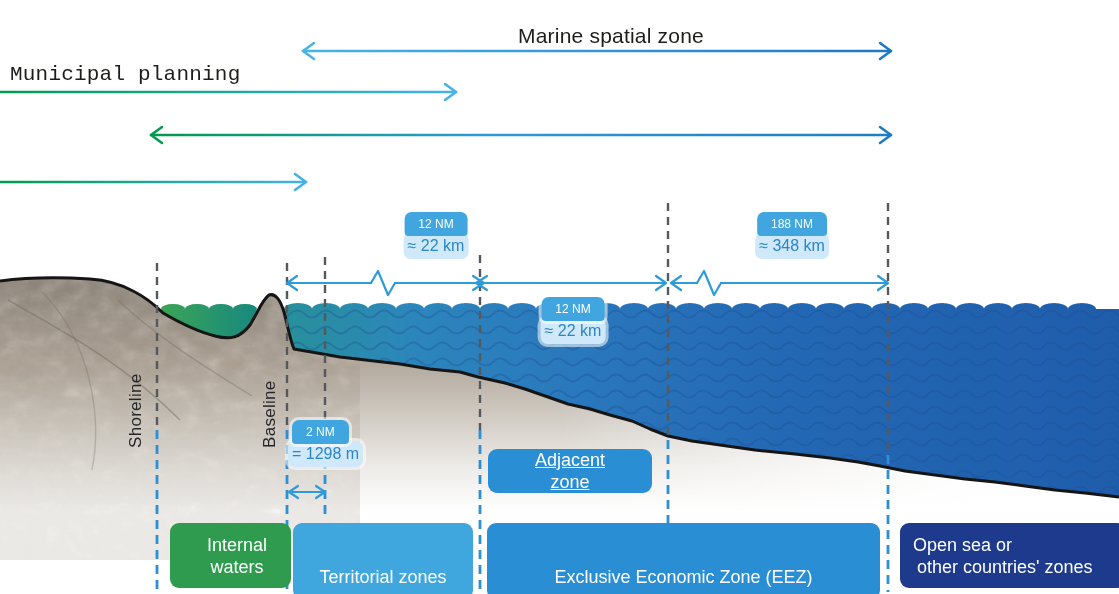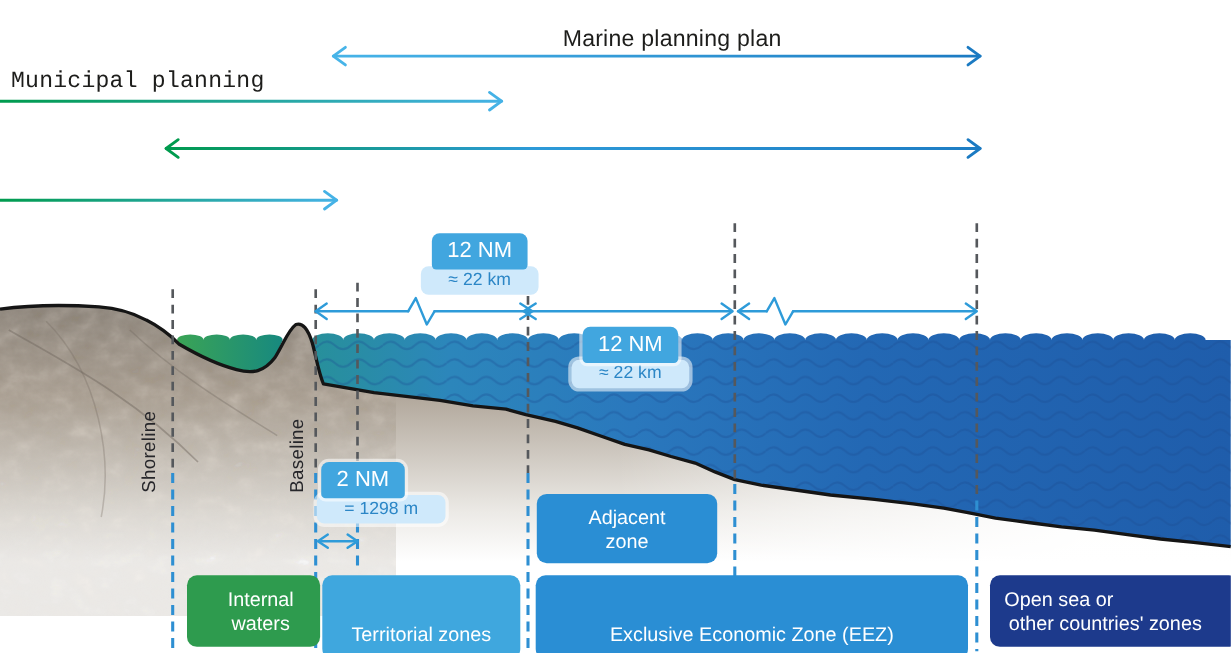--- a/index.html
+++ b/index.html
@@ -13,26 +13,26 @@
   
   .plan-label{
     font-size:21px;color:#1d1d1b;white-space:nowrap;letter-spacing:.2px;
   }
   .centered{transform:translateX(-50%);}
 
   
   .badge{position:absolute;display:flex;flex-direction:column;align-items:center;z-index:2;}
   .badge.left-align{align-items:flex-start;}
   .badge .hd{
-    background:#41a6df;color:#fff;font-size:20px;font-weight:500;
+    background:#41a6df;color:#fff;font-size:12px;font-weight:500;
     padding:5px 14px;border-radius:7px 7px 4px 4px;position:relative;z-index:1;
     white-space:nowrap;
   }
   .badge .bd{
-    background:#cfe9fb;color:#2b86c6;font-size:16px;padding:4px 25px;
+    background:#cfe9fb;color:#2b86c6;font-size:16px;padding:4px 4px;
     border-radius:7px;margin-top:-3px;white-space:nowrap;
   }
   .badge.glow .hd,.badge.glow .bd{box-shadow:0 0 0 3px rgba(255,255,255,.55);}
   .badge.left-align .hd{margin-left:4px;}
 
   
   .vlabel{
     position:absolute;z-index:2;writing-mode:vertical-rl;transform:rotate(180deg);
     font-size:17px;color:#26262a;white-space:nowrap;letter-spacing:.3px;
   }
@@ -182,47 +182,51 @@
 
       <line x1="151" y1="135" x2="891" y2="135" stroke="url(#g3)"></line>
       <polyline points="162,127 151,135 162,143" stroke="#009b4e"></polyline>
       <polyline points="880,127 891,135 880,143" stroke="#1b7ac2"></polyline>
 
       <line x1="0" y1="182" x2="306" y2="182" stroke="url(#g4)"></line>
       <polyline points="295,174 306,182 295,190" stroke="#45b2e6"></polyline>
     </g>
   </svg>
 
-  <div class="txt plan-label centered" style="left:611px;top:24px;">Marine planning plan</div>
+  <div class="txt plan-label centered" style="left:611px;top:24px;">Marine spatial zone</div>
   <div class="txt plan-label" style="left:10px;top:63px;font-family:Liberation Mono, monospace;">Municipal planning</div>
 
   <div class="badge centered" style="left:436px;top:212px;">
     <div class="hd">12 NM</div>
     <div class="bd">≈ 22 km</div>
   </div>
+  <div class="badge centered" style="left:792px;top:212px;">
+    <div class="hd">188 NM</div>
+    <div class="bd">≈ 348 km</div>
+  </div>
   <div class="badge centered glow" style="left:573px;top:297px;">
     <div class="hd">12 NM</div>
     <div class="bd">≈ 22 km</div>
   </div>
   <div class="badge left-align glow" style="left:288px;top:420px;">
     <div class="hd">2 NM</div>
     <div class="bd">= 1298 m</div>
   </div>
 
   <div class="vlabel" style="left:126px;top:333px;height:115px;">Shoreline</div>
   <div class="vlabel" style="left:260px;top:348px;height:100px;">Baseline</div>
 
   <div class="zone z-internal pad-left" style="left:170px;top:523px;width:108px;height:65px;align-items:center;">
     <span>Internal</span>
     <span>waters</span>
   </div>
   <div class="zone z-territorial center bottomish" style="left:293px;top:523px;width:180px;height:65px;">
     <span>Territorial zones</span>
   </div>
-  <div class="zone z-adjacent center" style="left:488px;top:449px;width:164px;height:63px;">
+  <div class="zone z-adjacent center" style="left:488px;top:449px;width:164px;height:44px;text-decoration:underline;">
     <span>Adjacent</span>
     <span>zone</span>
   </div>
   <div class="zone z-eez center bottomish" style="left:487px;top:523px;width:393px;height:65px;">
     <span>Exclusive Economic Zone (EEZ)</span>
   </div>
   <div class="zone z-open pad-left" style="left:900px;top:523px;width:213px;height:65px;">
     <span>Open sea or</span>
     <span class="indent2">other countries' zones</span>
   </div>

